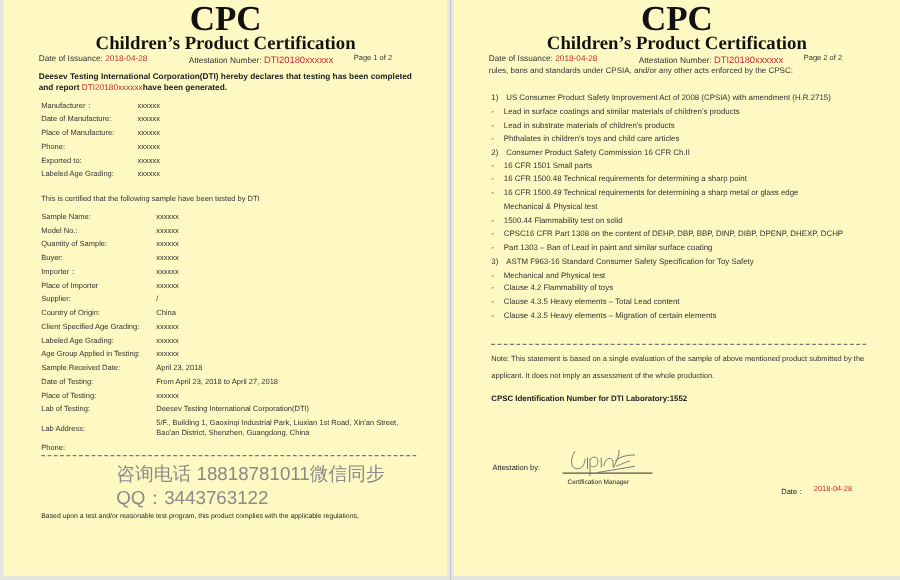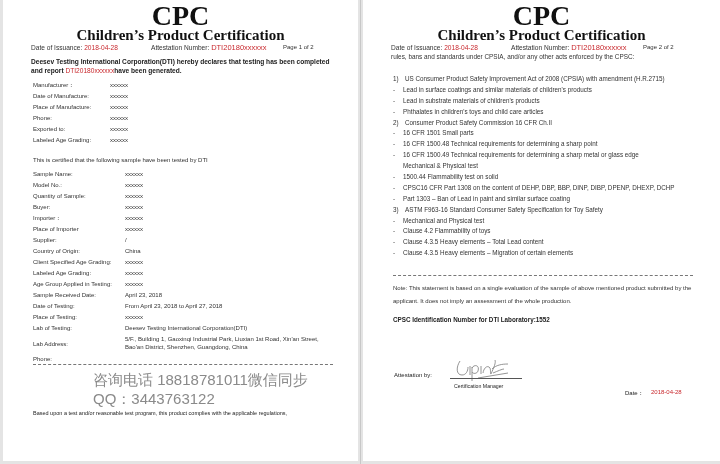--- a/index.html
+++ b/index.html
@@ -2,21 +2,21 @@
 <html><head>
 <meta charset="utf-8">
 <style>
   html, body { margin: 0; padding: 0; }
   body {
     width: 720px; height: 464px; overflow: hidden;
     background: #e4e4e4; position: relative;
     font-family: "Liberation Sans", sans-serif; color: #222;
   }
   .page {
-    position: absolute; top: 0; height: 461px; background: #ffffff;
+    position: absolute; top: 0; height: 461px; background: #fef9c3;
     box-sizing: border-box;
   }
   #page1 { left: 3px; width: 355px; }
   #page2 { left: 363px; width: 357px; }
   .divider { position: absolute; left: 358px; top: 0; width: 5px; height: 464px; background: #e4e4e4; }
   .divider::after { content:""; position:absolute; left:2px; top:0; width:1px; height:100%; background:#c8c8c8; }
 
   .cpc-title {
     position: absolute; top: 1px; left: 0; width: 100%; text-align: center;
     font-family: "Liberation Serif", serif; font-weight: bold; font-size: 28px; line-height: 30px; color: #111;

